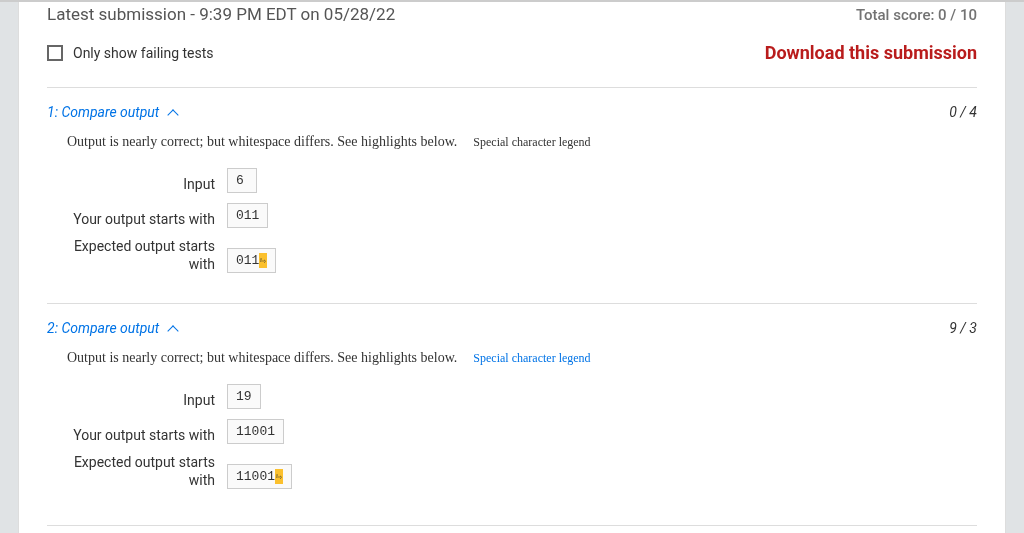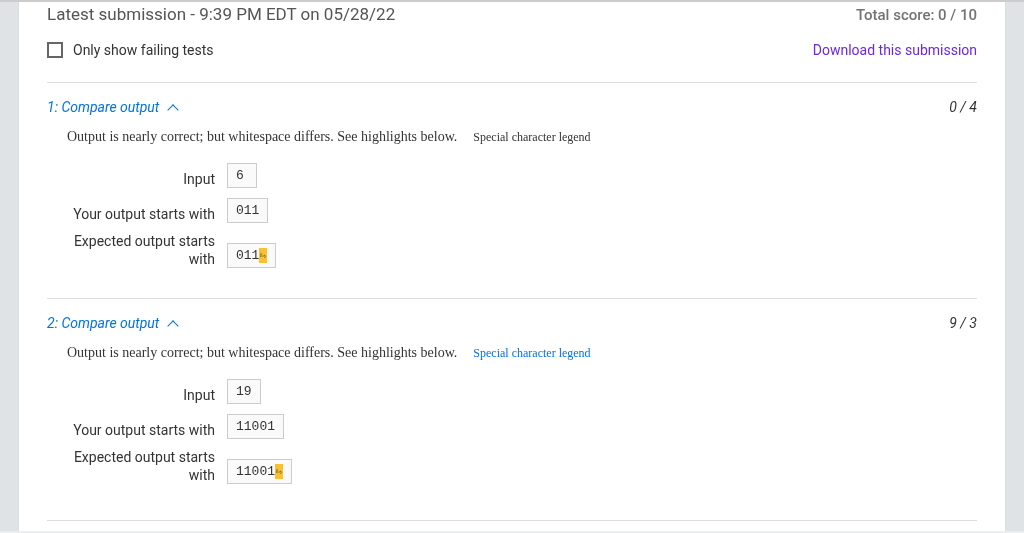--- a/index.html
+++ b/index.html
@@ -50,23 +50,23 @@
     gap: 10px;
     cursor: pointer;
   }
   .checkbox {
     width: 16px;
     height: 16px;
     border: 2px solid #666;
     background: #fff;
   }
   .download-link {
-    color: #6d28d9;
-    font-weight: 400;
-    font-size: 14px;
+    color: #b91c1c;
+    font-weight: 700;
+    font-size: 18px;
     cursor: pointer;
   }
   .test-block {
     border-top: 1px solid #ddd;
     padding: 16px 0 10px;
   }
   .test-header {
     display: flex;
     justify-content: space-between;
     align-items: center;

